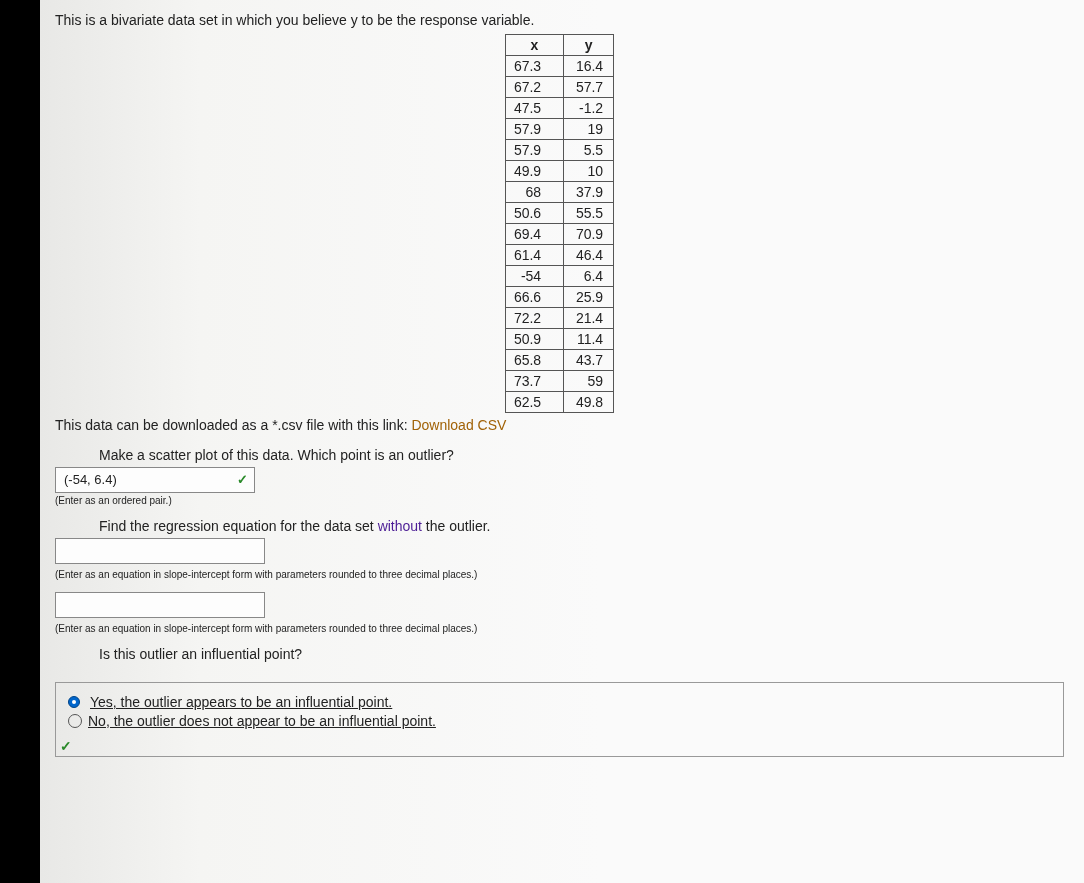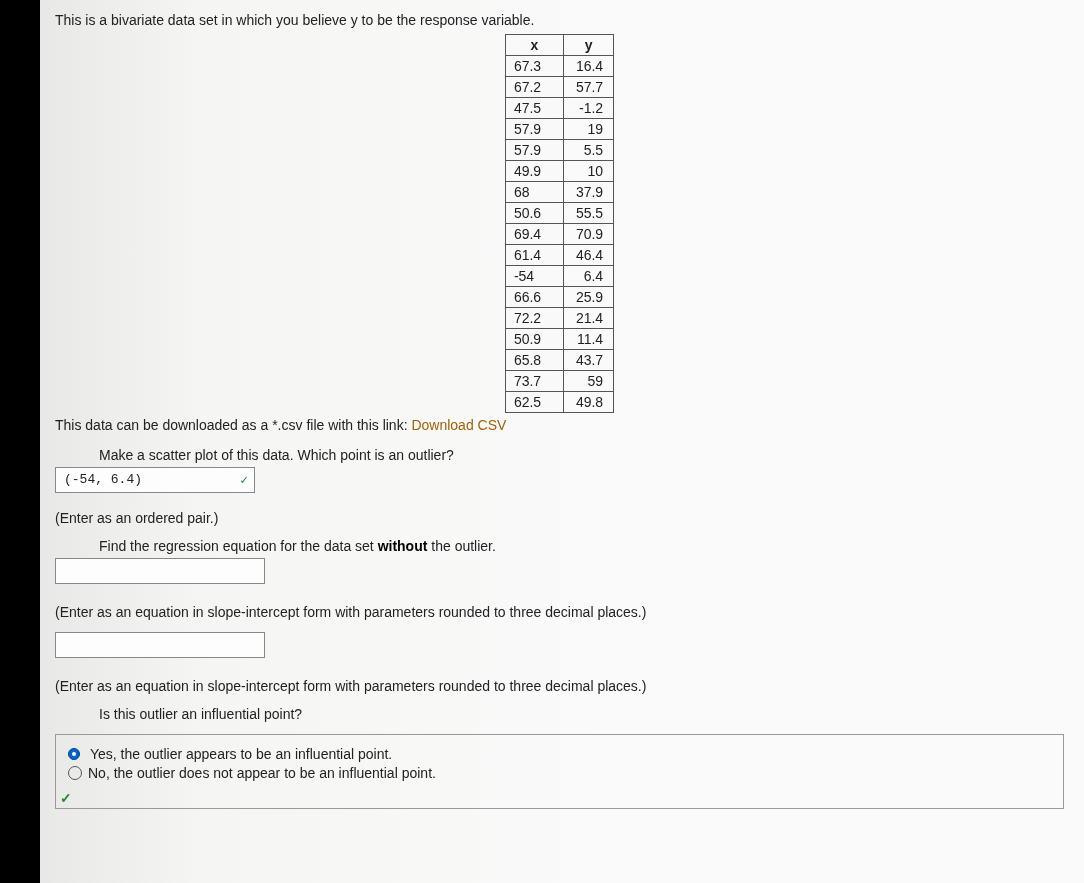--- a/index.html
+++ b/index.html
@@ -24,53 +24,53 @@
     margin: 0 auto 4px auto;
   }
   table.data th, table.data td {
     border: 1px solid #555;
     padding: 2px 8px;
     text-align: center;
     min-width: 50px;
     font-size: 14px;
   }
   table.data th { font-weight: bold; background: transparent; }
-  table.data td.x { text-align: left; padding-right: 22px; }
+  table.data td.x { text-align: right; padding-right: 22px; }
   table.data td.y { text-align: right; padding-right: 10px; }
   .csvline { margin: 2px 0 14px 0; }
   .link { color: #a16207; cursor: pointer; }
   .block { margin-bottom: 12px; }
   .q { margin-bottom: 4px; margin-left: 44px; }
-  .em-red { color: #000000; font-weight: bold; }
+  .em-red { color: #4c1d95; font-weight: normal; }
   .input-box {
     display: inline-block;
     border: 1px solid #888;
     background: #fdfdfd;
     padding: 4px 8px;
     min-width: 200px;
     min-height: 26px;
     font-size: 13px;
     position: relative;
-    font-family: Liberation Mono, monospace;
   }
   .input-box.wide { min-width: 210px; }
   .input-box.correct::after {
     content: "✓";
     color: #2a8a2a;
     position: absolute;
     right: 6px;
     top: 4px;
     font-weight: bold;
   }
-  .hint { font-size: 14px; margin-top: 17px; }
+  .hint { font-size: 10px; margin-top: 2px; }
   .radio-box {
     border: 1px solid #999;
     padding: 8px 12px 24px 12px;
-    margin-top: 12px;
+    margin-top: 20px;
     position: relative;
+    text-decoration: underline;
   }
   .radio-row { margin: 3px 0; display: flex; align-items: center; gap: 6px; }
   .radio {
     width: 14px; height: 14px; border-radius: 50%;
     border: 1.5px solid #555; display: inline-block; position: relative;
     flex-shrink: 0;
   }
   .radio-icon {
     width: 12px; height: 12px; border-radius: 50%;
     background: #0066cc; border: 1px solid #004488;

